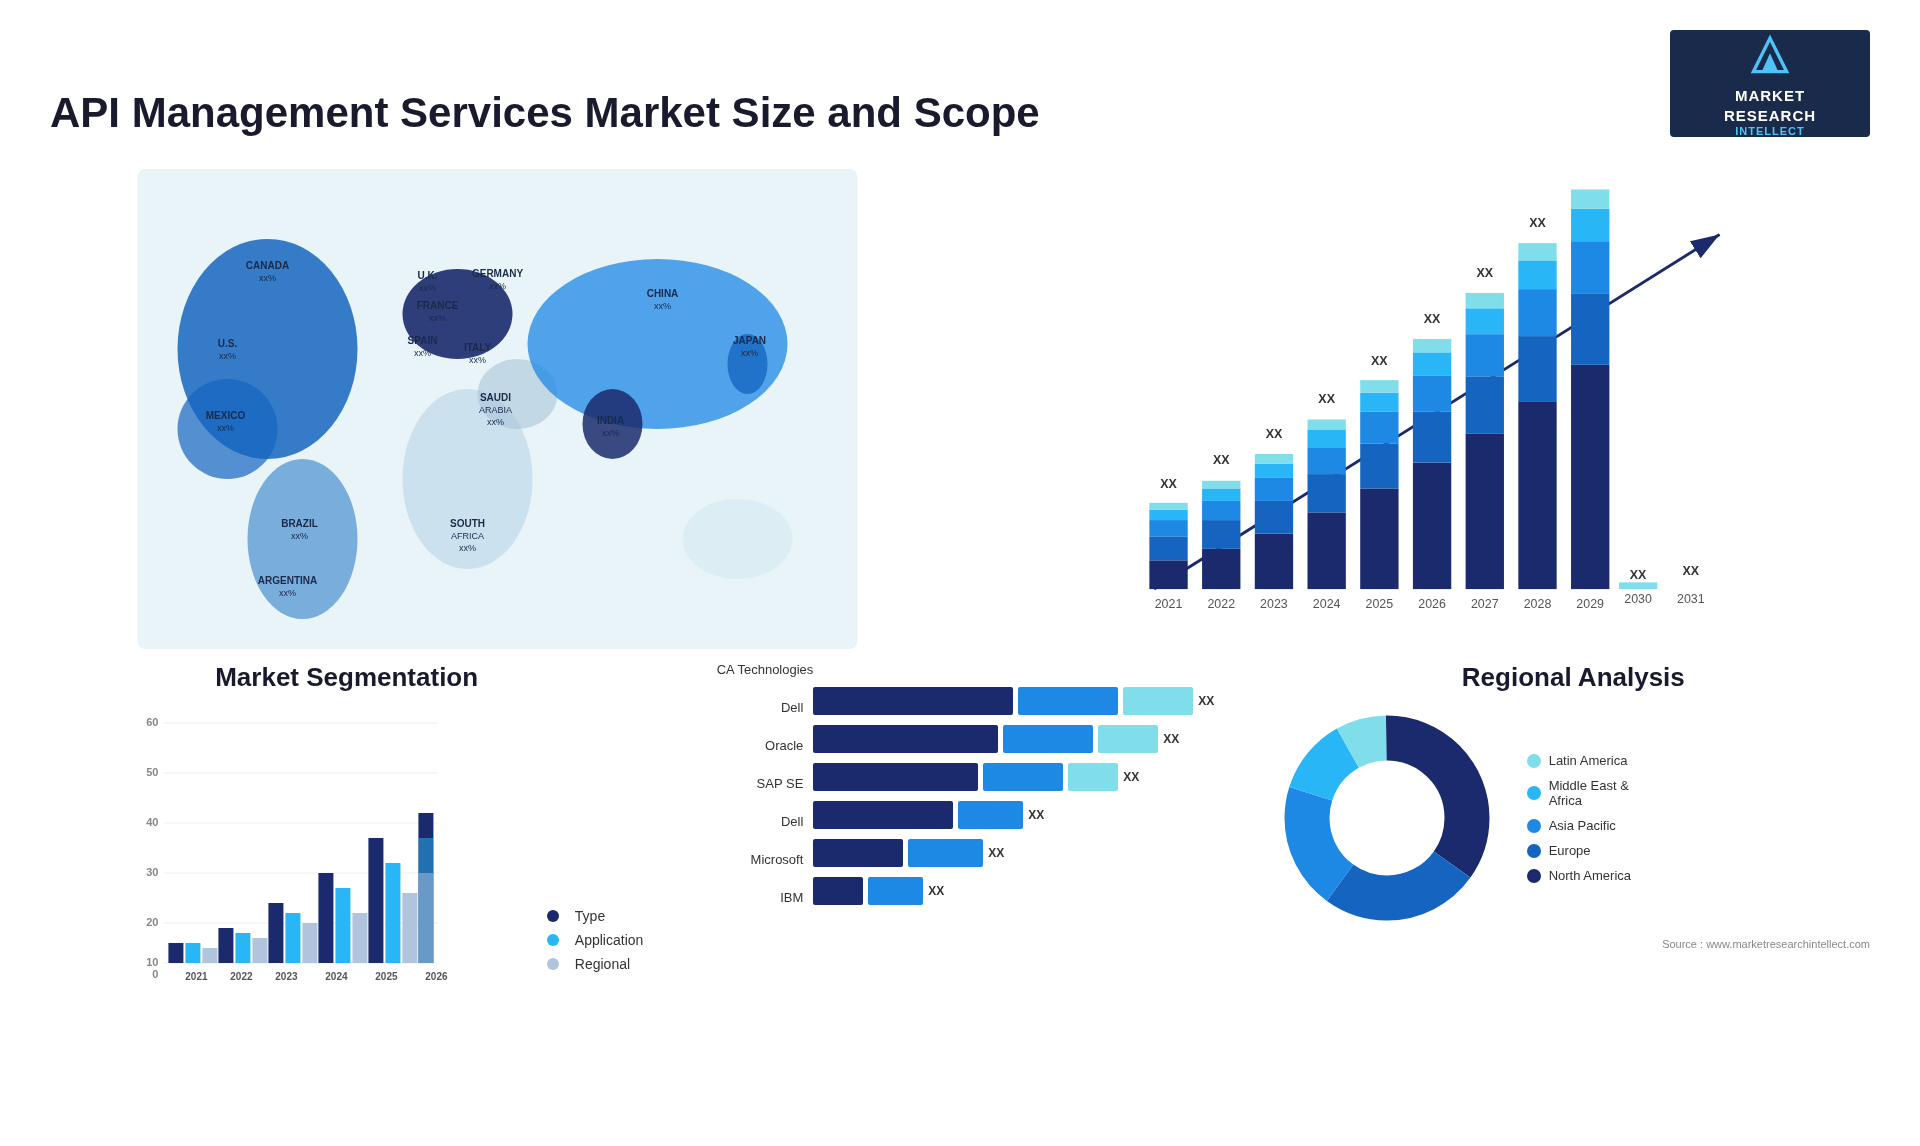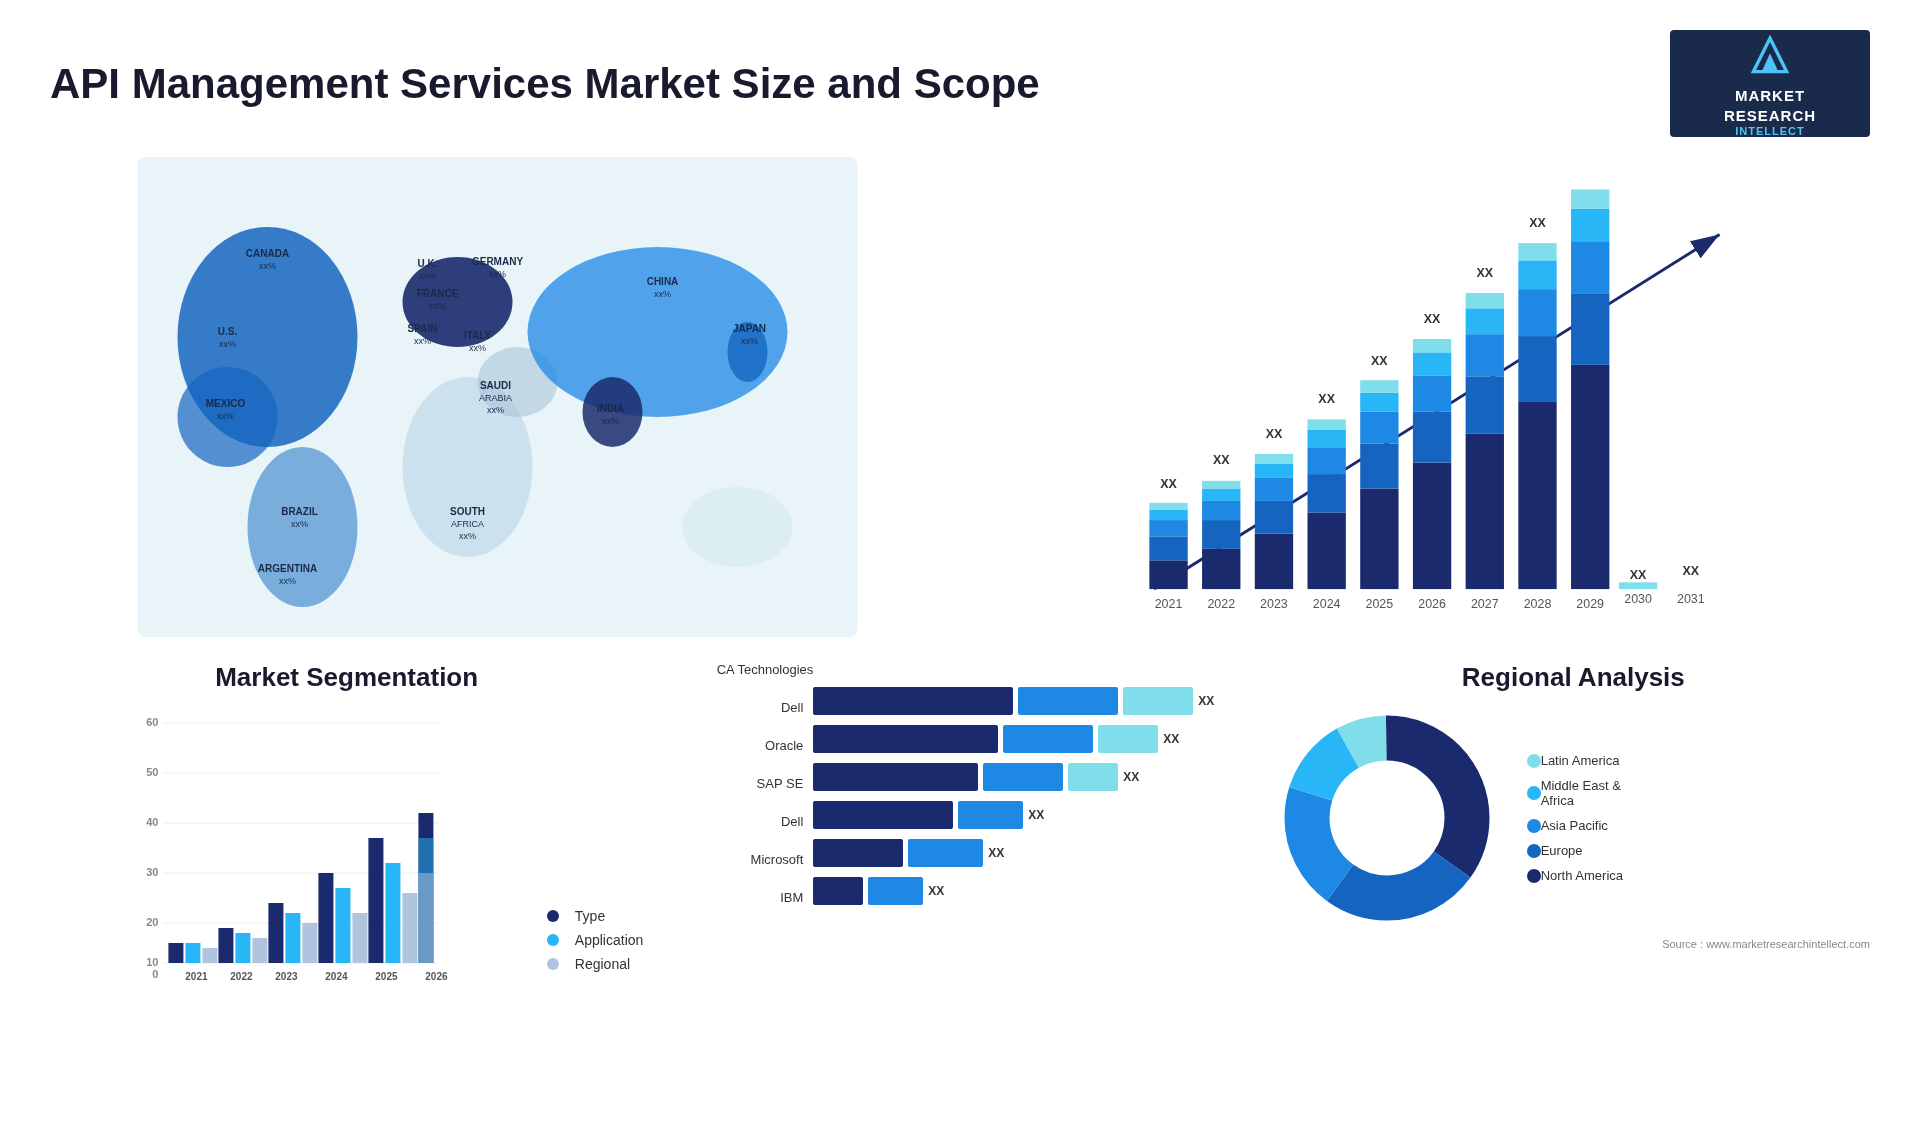--- a/index.html
+++ b/index.html
@@ -15,21 +15,21 @@
       width: 1920px;
       height: 1146px;
       padding: 30px 50px;
       position: relative;
     }
 
     
     .header {
       display: flex;
       justify-content: space-between;
-      align-items: center;
+      align-items: flex-end;
       margin-bottom: 20px;
     }
     .page-title {
       font-size: 42px;
       font-weight: 700;
       color: #1a1a2e;
     }
     .logo-area {
       display: flex;
       flex-direction: column;
@@ -83,20 +83,21 @@
       color: #1a1a2e;
       margin-bottom: 15px;
       text-align: center;
     }
 
     
     .map-container {
       position: relative;
       width: 100%;
       height: 480px;
+      margin-top: 12px;
     }
     .map-label {
       font-size: 10px;
       font-weight: 700;
       fill: #1a2a4a;
     }
     .map-value {
       font-size: 9px;
       fill: #1a2a4a;
     }
@@ -168,20 +169,21 @@
       gap: 30px;
     }
     .regional-legend {
       display: flex;
       flex-direction: column;
       gap: 10px;
     }
     .regional-legend-item {
       display: flex;
       align-items: center;
+      gap: 8px;
       font-size: 13px;
       color: #333;
     }
     .regional-legend-dot {
       width: 14px;
       height: 14px;
       border-radius: 50%;
     }
   </style>
 </head>

